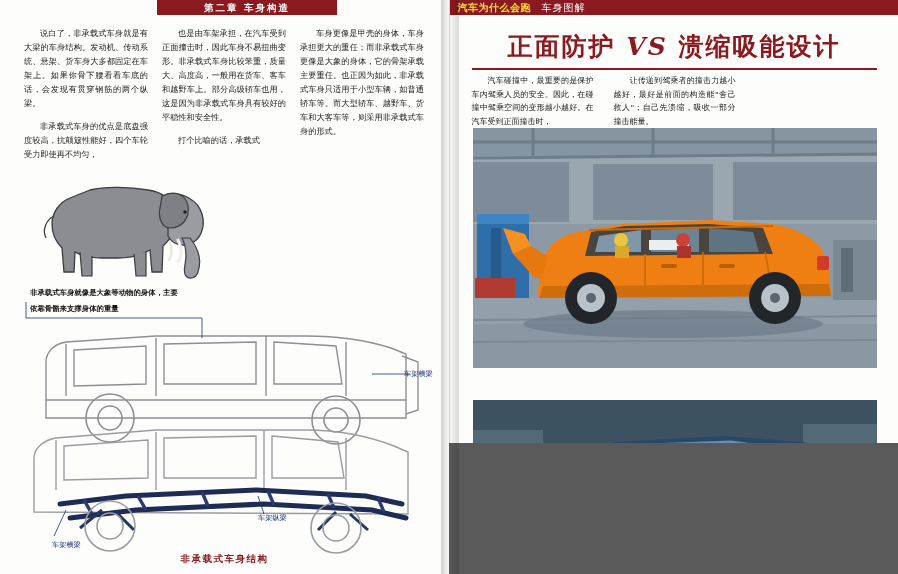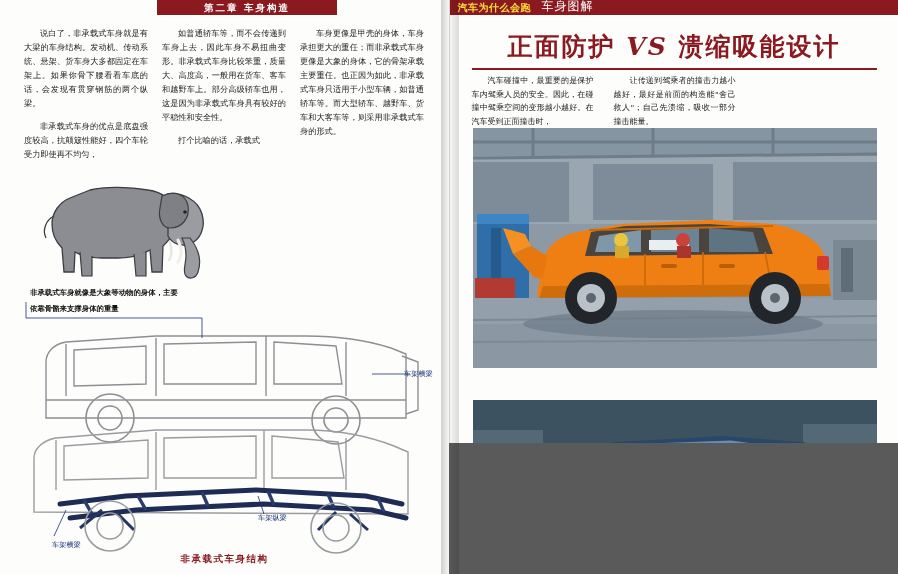--- a/index.html
+++ b/index.html
@@ -77,23 +77,23 @@
     font-family: "DejaVu Serif", serif;
     letter-spacing: 0.5px;
   }
   .hdr-right-sub {
     position: absolute;
     top: 0;
     left: 92px;
     height: 15px;
     line-height: 15px;
     color: #ffffff;
-    font-size: 12px;
+    font-size: 10px;
     letter-spacing: 1px;
-    font-family: Liberation Mono, monospace;
+    font-family: Liberation Sans, sans-serif;
   }
 
   
   .left-cols {
     position: absolute;
     top: 26px;
     left: 24px;
     width: 402px;
     display: flex;
     gap: 14px;
@@ -244,21 +244,21 @@
     <div class="hdr-left">
       <div class="chapter-tab">第二章 车身构造</div>
     </div>
 
     <div class="left-cols">
       <div class="col">
         <p>说白了，非承载式车身就是有大梁的车身结构。发动机、传动系统、悬架、货车身大多都固定在车架上。如果你骨下腰看看车底的话，会发现有贯穿钢筋的两个纵梁。</p>
         <p>非承载式车身的优点是底盘强度较高，抗颠簸性能好，四个车轮受力即使再不均匀，</p>
       </div>
       <div class="col">
-        <p>如普通轿车等，而不会传递到车身上去，因此车身不易扭曲变形。非承载式车身比较笨重，质量大、高度高，一般用在货车、客车和越野车上。部分高级轿车也用，这是因为非承载式车身具有较好的平稳性和安全性。</p>
+        <p>也是由车架承担，在汽车受到正面撞击时，因此车身不易扭曲变形。非承载式车身比较笨重，质量大、高度高，一般用在货车、客车和越野车上。部分高级轿车也用，这是因为非承载式车身具有较好的平稳性和安全性。</p>
         <p>打个比喻的话，承载式</p>
       </div>
       <div class="col">
         <p>车身更像是甲壳的身体，车身承担更大的重任；而非承载式车身更像是大象的身体，它的骨架承载主要重任。也正因为如此，非承载式车身只适用于小型车辆，如普通轿车等。而大型轿车、越野车、货车和大客车等，则采用非承载式车身的形式。</p>
       </div>
     </div>
 
     <div class="elephant-wrap">
       <svg viewBox="0 0 190 130" width="190" height="130">
         <g>

